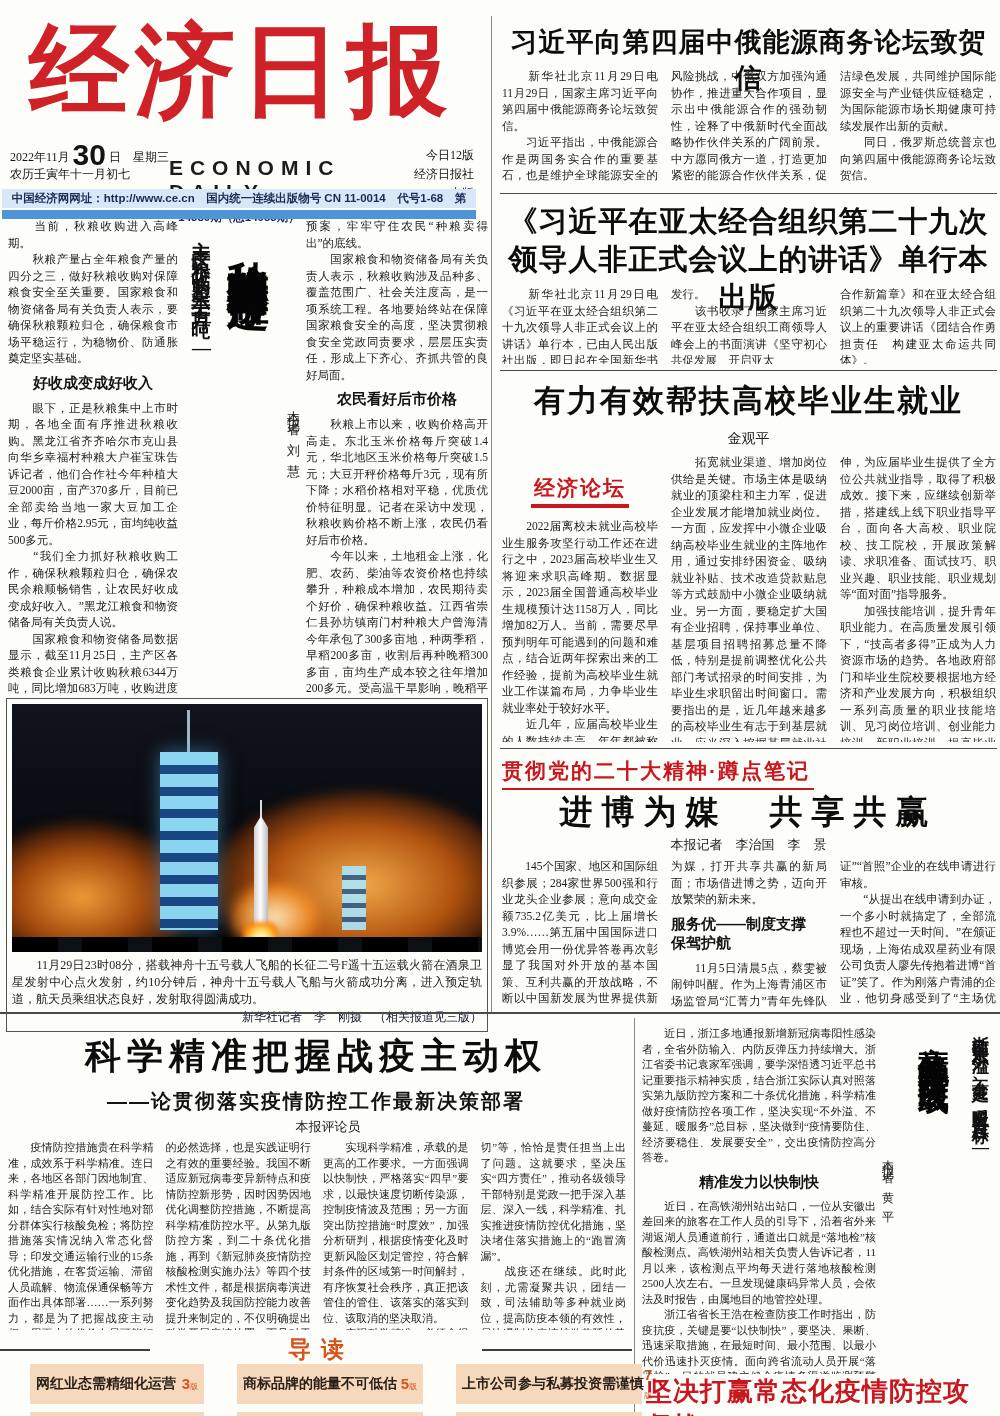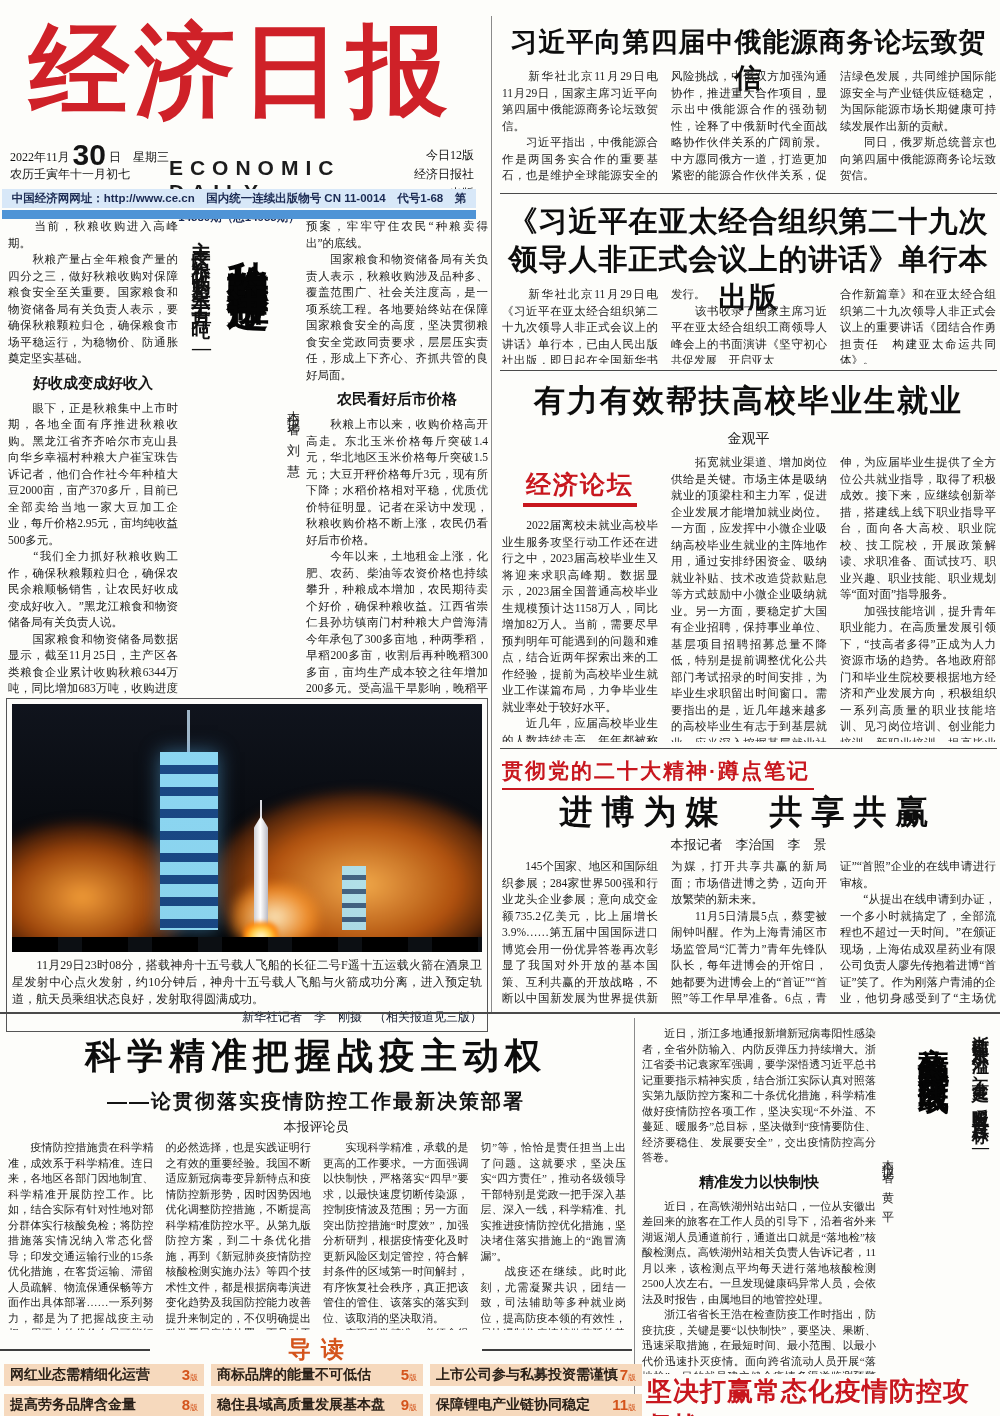--- a/index.html
+++ b/index.html
@@ -35,22 +35,22 @@
   .cols{display:flex;gap:13px;overflow:hidden;}
   .cols>div{flex:1;}
   .bodytext{font-size:11.5px;line-height:16.5px;text-align:justify;white-space:pre-line;
             color:#1c1c1c;overflow:hidden;}
   .colwrap{overflow:hidden;}
   h4.subhead{font-family:"Liberation Sans",sans-serif;font-size:15px;font-weight:900;
              text-align:center;margin:7px 0;white-space:pre-line;}
 
   .kicker{display:inline-block;font-family:"Liberation Sans",sans-serif;font-weight:900;
           font-size:21px;color:#c8171e;border-bottom:2px solid #c8171e;padding:0 4px 3px 0;letter-spacing:2px;}
-  .forum{display:table;font-family:"Liberation Sans",sans-serif;font-weight:900;font-size:25px;
-         color:#c8171e;border-bottom:4px solid #c8171e;margin:14px auto 10px auto;padding:0 3px 2px;letter-spacing:2px;}
+  .forum{display:table;font-family:"Liberation Sans",sans-serif;font-weight:900;font-size:21px;
+         color:#c8171e;border-bottom:4px solid #c8171e;margin:20px auto 10px auto;padding:0 3px 2px;letter-spacing:2px;}
 
   
   .vert{writing-mode:vertical-rl;text-orientation:upright;}
   .v-subtitle{font-size:19px;font-weight:700;letter-spacing:6px;color:#111;}
   .v-headline{font-family:"Liberation Sans",sans-serif;font-weight:900;font-size:42px;letter-spacing:3px;color:#050505;}
   .v-byline{font-size:13px;letter-spacing:4px;color:#222;}
   .v-headline2{font-family:"Liberation Sans",sans-serif;font-weight:900;font-size:31px;letter-spacing:4px;color:#050505;}
   .v-note{font-size:17px;font-weight:700;letter-spacing:3px;color:#111;}
 
   
@@ -79,21 +79,21 @@
   .caption{font-size:12px;line-height:17px;text-align:justify;white-space:pre-line;color:#1c1c1c;margin-top:5px;}
   .credit{font-size:12px;text-align:right;margin-top:1px;color:#0f172a;}
 
   
   .dd-titlerow{display:flex;align-items:center;justify-content:space-between;gap:16px;}
   .dd-dash{width:150px;height:2px;background:#3e3e3e;}
   .dd-title{font-family:"Liberation Sans",sans-serif;font-weight:900;font-size:23px;
             color:#d4541c;letter-spacing:10px;text-indent:10px;}
   .dd-grid{display:grid;grid-template-columns:200px 212px 212px;gap:8px 7px;}
   .dd-item{display:flex;justify-content:space-between;align-items:center;background:#f6d9bd;
-           padding:2px 6px;}
+           padding:2px 6px;margin-left:26px;}
   .dd-label{font-family:"Liberation Sans",sans-serif;font-weight:700;font-size:14px;color:#2a2018;white-space:nowrap;}
   .dd-page{color:#d4541c;font-weight:900;font-size:15px;font-family:"Liberation Sans",sans-serif;}
   .dd-unit{font-size:8px;color:#d4541c;}
 
   .banner{display:table;margin:0 auto;font-family:"Liberation Sans",sans-serif;font-weight:900;
           font-size:26px;color:#c8171e;border-bottom:3px solid #c8171e;padding:0 4px 4px;letter-spacing:1px;}
 </style>
 </head>
 <body>
 
@@ -157,20 +157,22 @@
   <div class="abs" style="left:502px;top:757px;width:497px;">
     <span class="kicker">贯彻党的二十大精神·蹲点笔记</span>
   </div>
   <div class="abs byline" style="left:500px;top:836px;width:497px;font-size:13px;">本报记者　李治国　李　景</div>
   <div class="abs hl hl-jinbo" style="left:500px;top:790px;width:497px;">进博为媒　共享共赢</div>
   <div class="abs cols" style="left:502px;top:858px;width:494px;height:150px;">
     <div class="bodytext">　　145个国家、地区和国际组织参展；284家世界500强和行业龙头企业参展；意向成交金额735.2亿美元，比上届增长3.9%……第五届中国国际进口博览会用一份优异答卷再次彰显了我国对外开放的基本国策、互利共赢的开放战略，不断以中国新发展为世界提供新机遇。
 　　作为我国对外开放的前沿窗口、连接国内与国际市场的国家级展会，进入第5年的进博会开放功能更加关键，平台优势更为突出，溢出效应更为明显。在党的二十大精神指引下，企业以进博</div>
     <div class="colwrap">
       <div class="bodytext">为媒，打开共享共赢的新局面；市场借进博之势，迈向开放繁荣的新未来。</div>
+      <h4 class="subhead" style="text-align:left;">服务优——制度支撑
+保驾护航</h4>
       <div class="bodytext">　　11月5日清晨5点，蔡雯被闹钟叫醒。作为上海青浦区市场监管局“汇菁力”青年先锋队队长，每年进博会的开馆日，她都要为进博会上的“首证”“首照”等工作早早准备。6点，青浦市场监管局服务保障进博会指挥部里，蔡雯和同事们已经开始对第五届进博会“首</div>
     </div>
     <div class="bodytext">证”“首照”企业的在线申请进行审核。
 　　“从提出在线申请到办证，一个多小时就搞定了，全部流程也不超过一天时间。”在颁证现场，上海佑成双星药业有限公司负责人廖先传抱着进博“首证”笑了。作为刚落户青浦的企业，他切身感受到了“主场优势”和“进博速度”。
 　　“青浦区是进博会永久举办地，作为属地政府市场监管部门，我们的任务就是当好五星级‘店小二’。”在蔡雯看来，为企业市场活动保驾护航、打造良好的营商环境，是进博会吸引企业、创造商机的优势所在。（下转第三版）</div>
   </div>
 
   <div class="abs colwrap" style="left:8px;top:218px;width:170px;height:476px;">
     <div class="bodytext">　　当前，秋粮收购进入高峰期。
 　　秋粮产量占全年粮食产量的四分之三，做好秋粮收购对保障粮食安全至关重要。国家粮食和物资储备局有关负责人表示，要确保秋粮颗粒归仓，确保粮食市场平稳运行，为稳物价、防通胀奠定坚实基础。</div>
@@ -208,21 +210,21 @@
     </div>
     <div class="caption">　　11月29日23时08分，搭载神舟十五号载人飞船的长征二号F遥十五运载火箭在酒泉卫星发射中心点火发射，约10分钟后，神舟十五号载人飞船与火箭成功分离，进入预定轨道，航天员乘组状态良好，发射取得圆满成功。</div>
     <div class="credit">新华社记者　李　刚摄　（相关报道见三版）</div>
   </div>
 
   <div class="hairline" style="left:0;top:1012px;width:1000px;height:2px;"></div>
   <div class="vline" style="left:634px;top:1018px;height:394px;"></div>
 
   <div class="abs hl hl-edit" style="left:0;top:1032px;width:632px;">科学精准把握战疫主动权</div>
   <div class="abs sub-edit" style="left:0;top:1088px;width:632px;">——论贯彻落实疫情防控工作最新决策部署</div>
-  <div class="abs byline" style="left:0;top:1118px;width:632px;font-size:13px;">本报评论员</div>
+  <div class="abs byline" style="left:12px;top:1118px;width:632px;font-size:13px;">本报评论员</div>
   <div class="abs cols" style="left:8px;top:1140px;width:618px;height:190px;gap:12px;">
     <div class="bodytext" style="font-size:11px;line-height:15.5px;">　　疫情防控措施贵在科学精准，成效系于科学精准。连日来，各地区各部门因地制宜、科学精准开展防控工作。比如，结合实际有针对性地对部分群体实行核酸免检；将防控措施落实情况纳入常态化督导；印发交通运输行业的15条优化措施，在客货运输、滞留人员疏解、物流保通保畅等方面作出具体部署……一系列努力，都是为了把握战疫主动权，用更小的代价在尽可能短的时间把疫情控制在最小的范围，最大限度减少疫情对经济社会发展和群众生产生活的影响。
 　　自疫情暴发已将近3年的时间，与不停变异的毒株较量，坚持边防控、边研究、边总结、边调整，是我们</div>
     <div class="bodytext" style="font-size:11px;line-height:15.5px;">的必然选择，也是实践证明行之有效的重要经验。我国不断适应新冠病毒变异新特点和疫情防控新形势，因时因势因地优化调整防控措施，不断提高科学精准防控水平。从第九版防控方案，到二十条优化措施，再到《新冠肺炎疫情防控核酸检测实施办法》等四个技术性文件，都是根据病毒演进变化趋势及我国防控能力改善提升来制定的，不仅明确提出科学开展疫情处置，而且对于怎样快速反应、怎样有力度又有温度地抗疫也有相应指导，强调的是科学防控、精准防控，突出的是问题导向、效果导向，确保我国新冠肺炎重症率和病亡率始终保持在较低水平。</div>
     <div class="bodytext" style="font-size:11px;line-height:15.5px;">　　实现科学精准，承载的是更高的工作要求。一方面强调以快制快，严格落实“四早”要求，以最快速度切断传染源，控制疫情波及范围；另一方面突出防控措施“时度效”，加强分析研判，根据疫情变化及时更新风险区划定管控，符合解封条件的区域第一时间解封，有序恢复社会秩序，真正把该管住的管住、该落实的落实到位、该取消的坚决取消。
 　　实现科学精准，必须舍得下绣花功夫，梳理环节补短板、细化预案严落实、完善流程压责任需要用心用情用力，全力以赴做好疫情防控各项工作考验着各级领导干部的责任与担当。近期群众反映较多的部分地方防控措施简单化、层层加码、“一刀</div>
     <div class="bodytext" style="font-size:11px;line-height:15.5px;">切”等，恰恰是责任担当上出了问题。这就要求，坚决压实“四方责任”，推动各级领导干部特别是党政一把手深入基层、深入一线，科学精准、扎实推进疫情防控优化措施，坚决堵住落实措施上的“跑冒滴漏”。
 　　战疫还在继续。此时此刻，尤需凝聚共识，团结一致，司法辅助等多种就业岗位，提高防疫本领的有效性，尽快遏制住疫情扩散蔓延的势头。未来，随着国内外疫情形势的持续变化，进一步调整优化的措施还会及时跟上，但科学精准始终是不变的要求，最大程度保护人民生命安全和身体健康、最大限度减少疫情对经济社会发展的影响始终是根本的指向。</div>
   </div>
 

